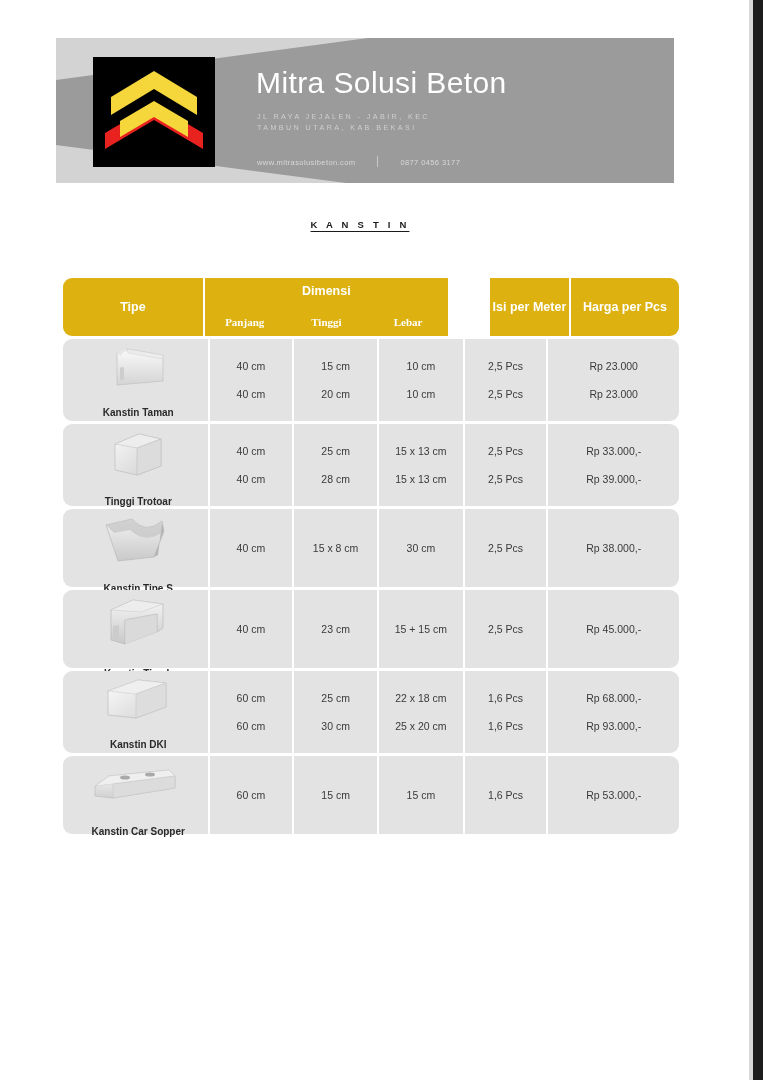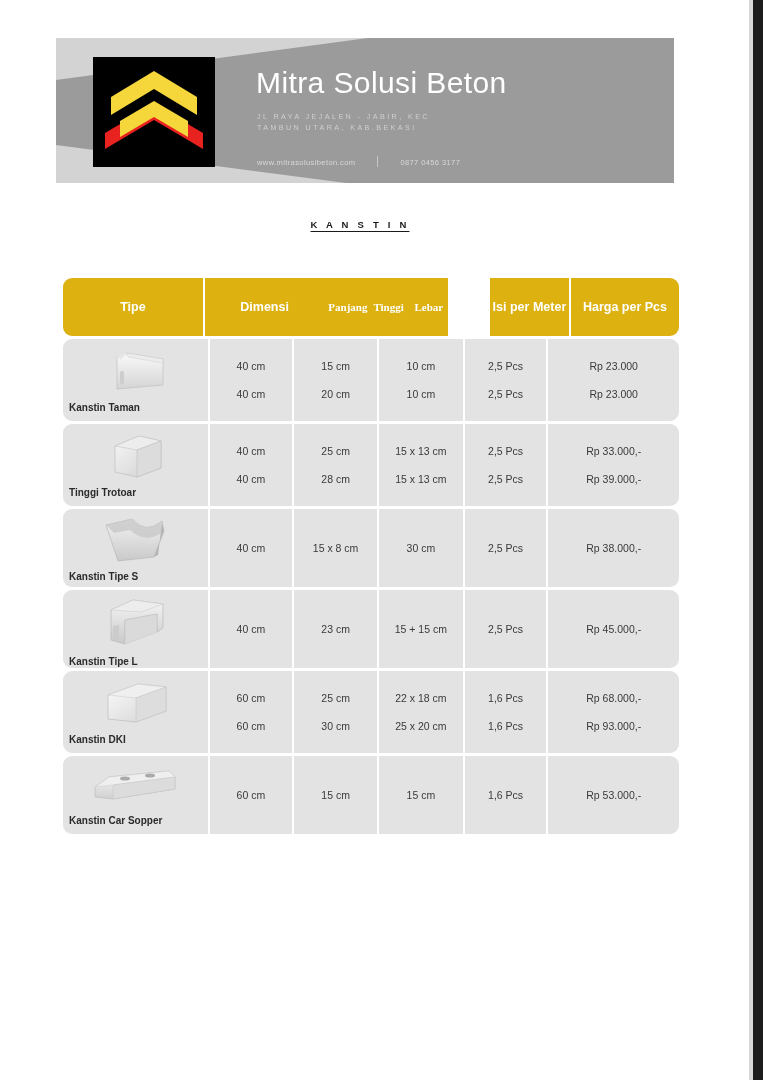--- a/index.html
+++ b/index.html
@@ -127,21 +127,21 @@
     color: #ffffff;
     font-weight: bold;
     font-size: 12.5px;
     display: flex;
     align-items: center;
     justify-content: center;
     text-align: center;
     line-height: 14px;
   }
   .th-tipe  { width: 145px; border-radius: 9px 0 0 9px; }
-  .th-dim   { width: 252px; flex-direction: row; gap: 4px; }
+  .th-dim   { width: 252px; flex-direction: column; gap: 4px; }
   .th-dim-label {
     width: 100%; height: 26px;
     display: flex; align-items: center; justify-content: center;
     background: #dcb110;
   }
   .th-dim-subs { width: 100%; height: 30px; display: flex; gap: 2px; }
   .th-sub {
     flex: 1;
     background: #dcb110;
     display: flex; align-items: center; justify-content: center;
@@ -160,21 +160,21 @@
     display: flex;
     flex-direction: column;
     align-items: center;
     justify-content: center;
     font-size: 10.5px;
     color: #3a3a3a;
     gap: 16px;
     position: relative;
   }
   .cell .line { line-height: 12px; white-space: nowrap; }
-  .c-tipe  { width: 145px; border-radius: 9px 0 0 9px; justify-content: flex-start; gap: 4px; }
+  .c-tipe  { width: 145px; border-radius: 9px 0 0 9px; justify-content: flex-start; gap: 16px; text-align: center; }
   .c-panjang { width: 83px; }
   .c-tinggi  { width: 83px; }
   .c-lebar   { width: 84px; }
   .c-isi     { width: 82px; }
   .c-harga   { width: 131px; border-radius: 0 9px 9px 0; }
 
   .thumb-wrap {
     flex: 1;
     width: 100%;
     display: flex;

